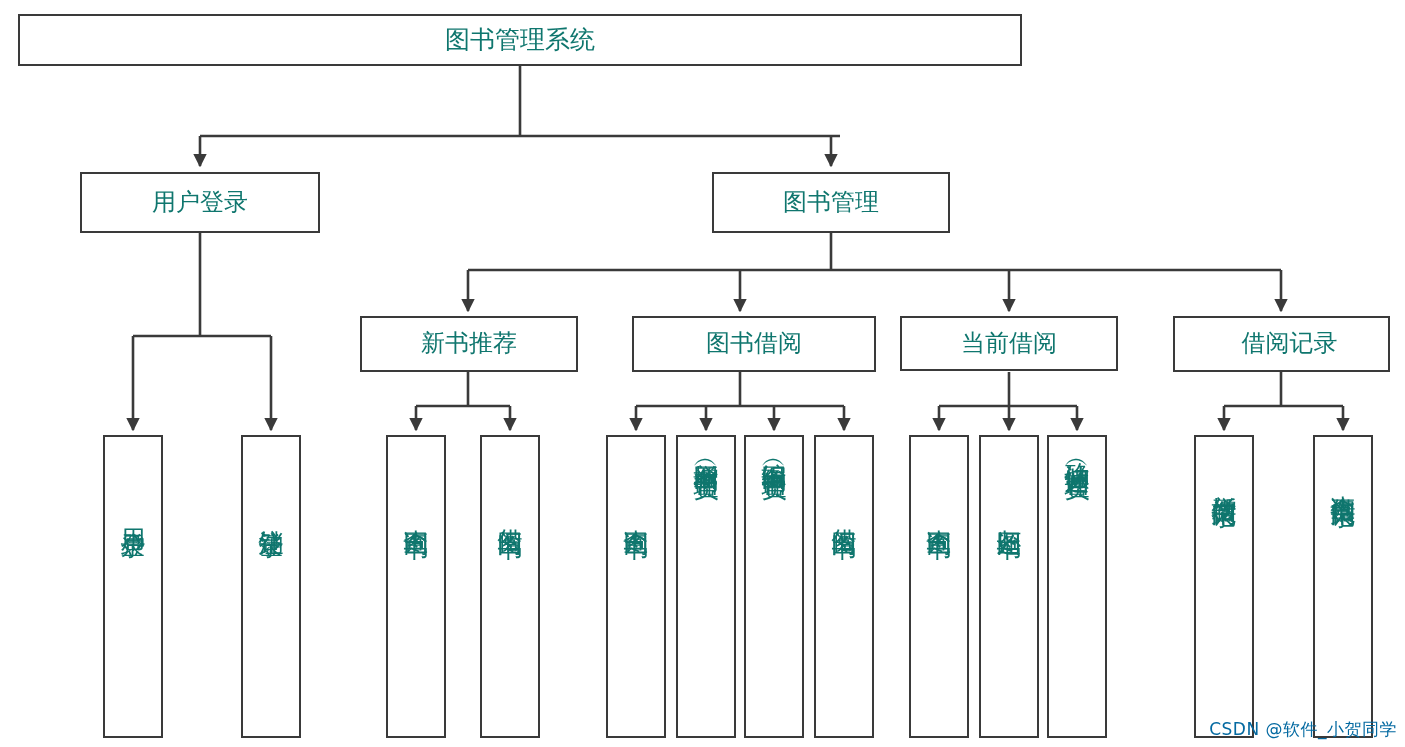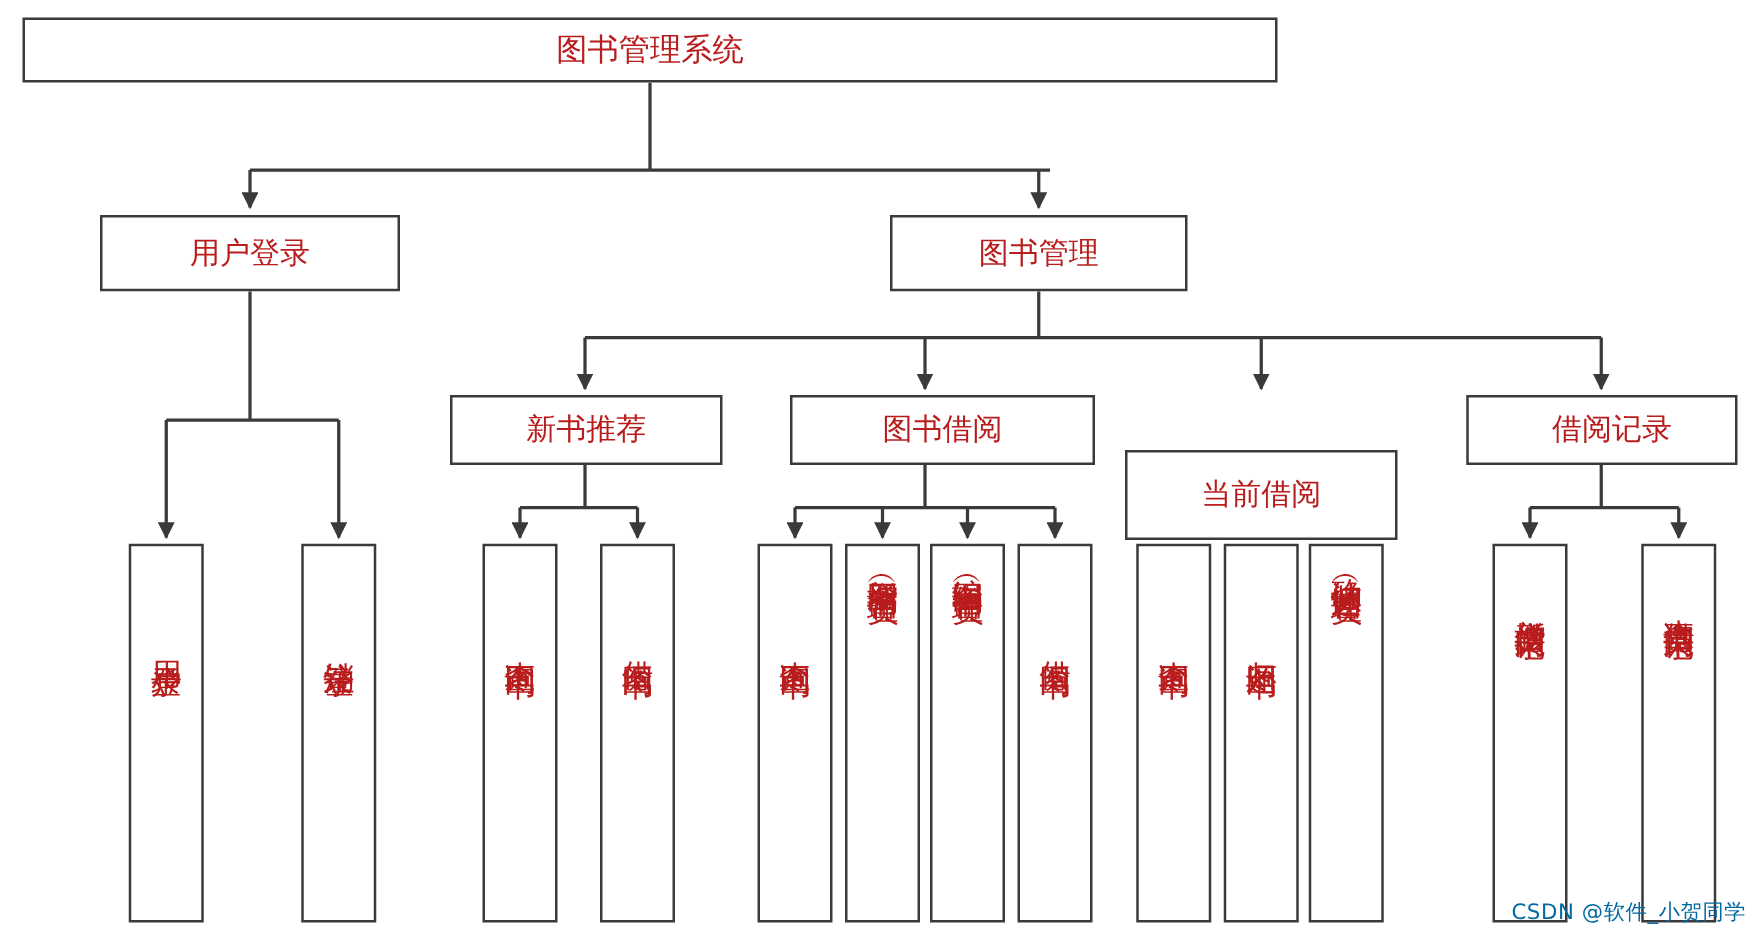--- a/index.html
+++ b/index.html
@@ -26,21 +26,21 @@
     pointer-events: none;
   }
   .node {
     position: absolute;
     box-sizing: border-box;
     background: #ffffff;
     border: 2.5px solid #3a3a3a;
     display: flex;
     align-items: center;
     justify-content: center;
-    color: #b91c1c;
+    color: #0f766e;
   }
   .node-label {
     display: block;
     text-align: center;
     line-height: 1.05;
     white-space: nowrap;
   }
   .level-0 .node-label { font-size: 25px; }
   .level-1 .node-label { font-size: 24px; }
   .level-2 .node-label { font-size: 24px; }
@@ -133,21 +133,21 @@
   <div class="node level-2" style="left:360px; top:316px; width:218px; height:56px;">
     <span class="node-label">新书推荐</span>
   </div>
 
   <div class="node level-1" style="left:712px; top:172px; width:238px; height:61px;">
     <span class="node-label">图书管理</span>
   </div>
   <div class="node level-2" style="left:632px; top:316px; width:244px; height:56px;">
     <span class="node-label">图书借阅</span>
   </div>
-  <div class="node level-2" style="left:900px; top:316px; width:218px; height:72px;margin-top:44px;">
+  <div class="node level-2" style="left:900px; top:316px; width:218px; height:55px;">
     <span class="node-label">当前借阅</span>
   </div>
   <div class="node level-2" style="left:1173px; top:316px; width:217px; height:56px;padding-left:16px;">
     <span class="node-label">借阅记录</span>
   </div>
 
   <div class="node leaf" style="left:103px; top:435px; width:60px; height:303px; padding-top:72px;">
     <span class="node-label">用户登录</span>
   </div>
   <div class="node leaf" style="left:241px; top:435px; width:60px; height:303px; padding-top:72px;">

